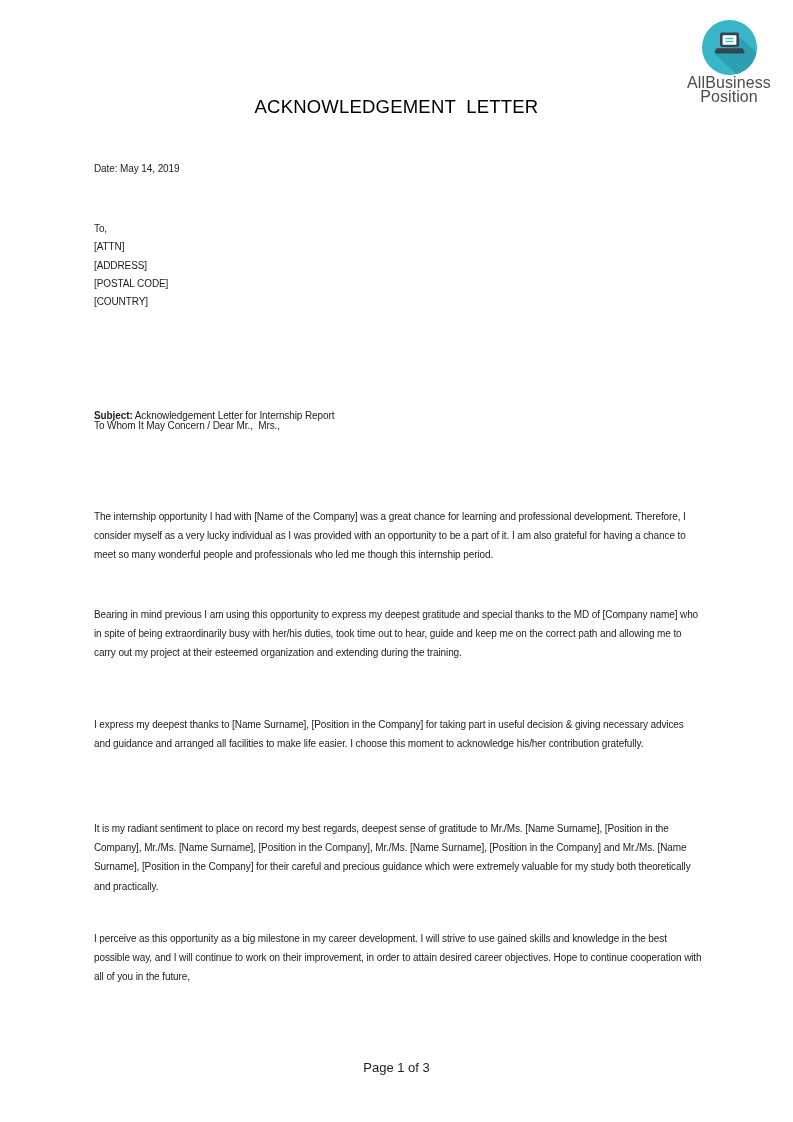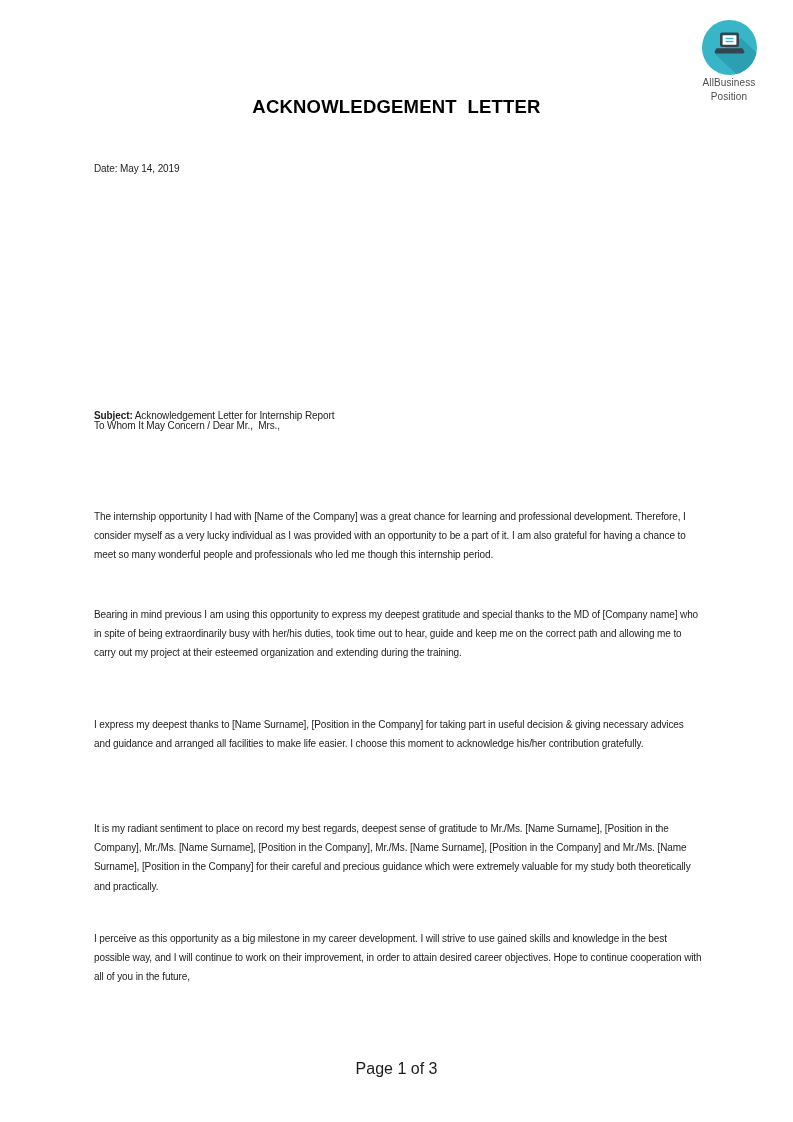--- a/index.html
+++ b/index.html
@@ -19,35 +19,35 @@
   .brand {
     position: absolute;
     left: 683px;
     top: 20px;
     width: 92px;
     text-align: center;
   }
   .brand-icon { display: block; margin: 0 auto; }
   .brand-name {
     margin-top: 1px;
-    font-size: 10px;
+    font-size: 16px;
     line-height: 13.5px;
     color: #4c4c4c;
     letter-spacing: 0.1px;
   }
 
   
   .title {
     position: absolute;
     top: 96px;
     left: 0;
     width: 100%;
     text-align: center;
     font-size: 18.5px;
-    font-weight: 700;
+    font-weight: 400;
     color: #000000;
     letter-spacing: 0.2px;
     white-space: pre-wrap;
   }
 
   
   .block {
     position: absolute;
     left: 94px;
     width: 608px;
@@ -67,21 +67,21 @@
   .para-3 { top: 715px; }
   .para-4 { top: 819px; }
   .para-5 { top: 929px; }
 
   .footer {
     position: absolute;
     top: 1060px;
     left: 0;
     width: 100%;
     text-align: center;
-    font-size: 16px;
+    font-size: 13px;
     color: #1c1c1c;
   }
 </style>
 </head>
 <body>
 
 <div class="page">
 
   <div class="brand">
     <svg class="brand-icon" width="55" height="55" viewBox="0 0 55 55" aria-hidden="true">
@@ -106,20 +106,27 @@
     </div>
   </div>
 
   <h1 class="title">ACKNOWLEDGEMENT  LETTER</h1>
 
   <p class="block date-line">
     <span>Date:</span>
     <span>May 14, 2019</span>
   </p>
 
+  <div class="block recipient">
+    <div>To,</div>
+    <div>[ATTN]</div>
+    <div>[ADDRESS]</div>
+    <div>[POSTAL CODE]</div>
+    <div>[COUNTRY]</div>
+  </div>
 
   <p class="block subject-line">
     <span class="bold">Subject:</span>
     <span>Acknowledgement Letter for Internship Report</span>
   </p>
 
   <p class="block salutation">To Whom It May Concern / Dear Mr.,  Mrs.,</p>
 
   <p class="block para-1">The internship opportunity I had with [Name of the Company] was a great chance for learning and professional development. Therefore, I consider myself as a very lucky individual as I was provided with an opportunity to be a part of it. I am also grateful for having a chance to meet so many wonderful people and professionals who led me though this internship period.</p>
   <p class="block para-2">Bearing in mind previous I am using this opportunity to express my deepest gratitude and special thanks to the MD of [Company name] who in spite of being extraordinarily busy with her/his duties, took time out to hear, guide and keep me on the correct path and allowing me to carry out my project at their esteemed organization and extending during the training.</p>

